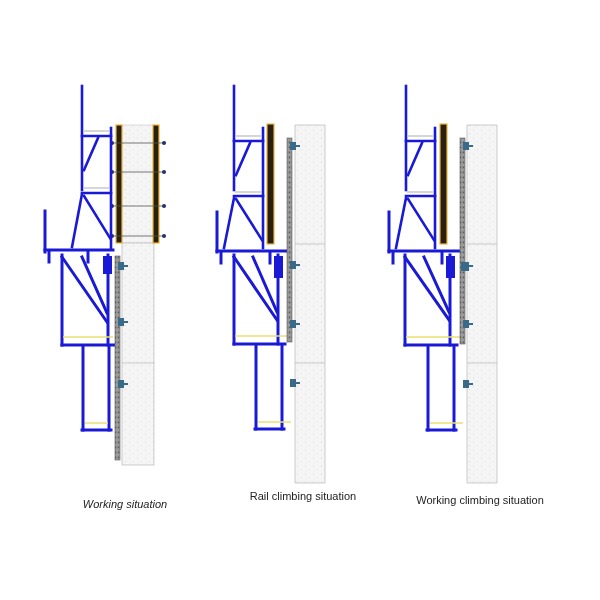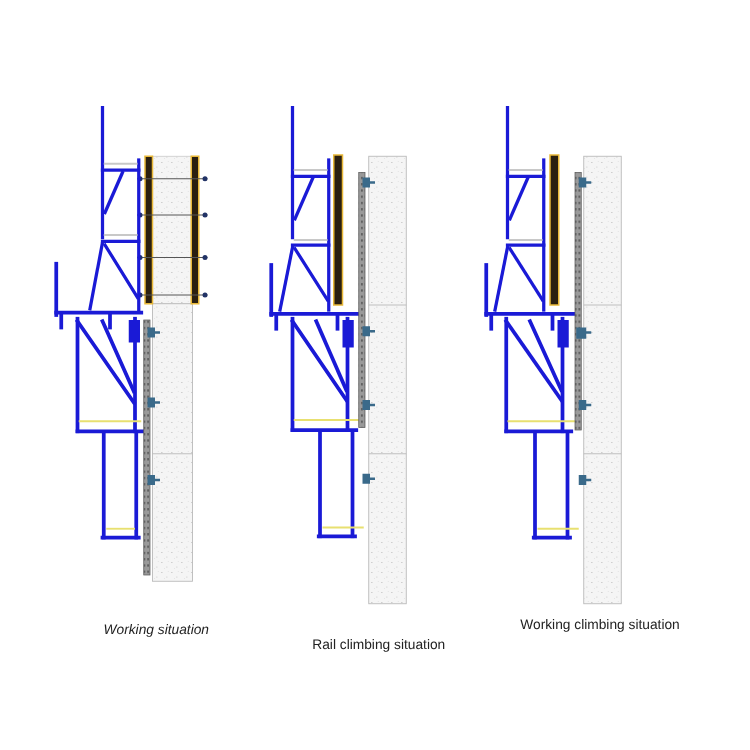--- a/index.html
+++ b/index.html
@@ -190,14 +190,14 @@
     <g fill="#3a6a8a">
       <path d="M463 142 h6 v3 h4 v2 h-4 v3 h-6 z"></path>
       <path d="M461 262 h8 v3 h4 v2 h-4 v4 h-8 z"></path>
       <path d="M463 320 h6 v3 h4 v2 h-4 v3 h-6 z"></path>
       <path d="M463 380 h6 v3 h4 v2 h-4 v3 h-6 z"></path>
     </g>
   </g>
 </svg>
 
 <div class="caption" style="left:125px; top:498px;font-style:italic;">Working situation</div>
-<div class="caption" style="left:303px; top:510px;">Rail climbing situation</div>
+<div class="caption" style="left:303px; top:490px;">Rail climbing situation</div>
 <div class="caption" style="left:480px; top:494px;">Working climbing situation</div>
 
 </body></html>

